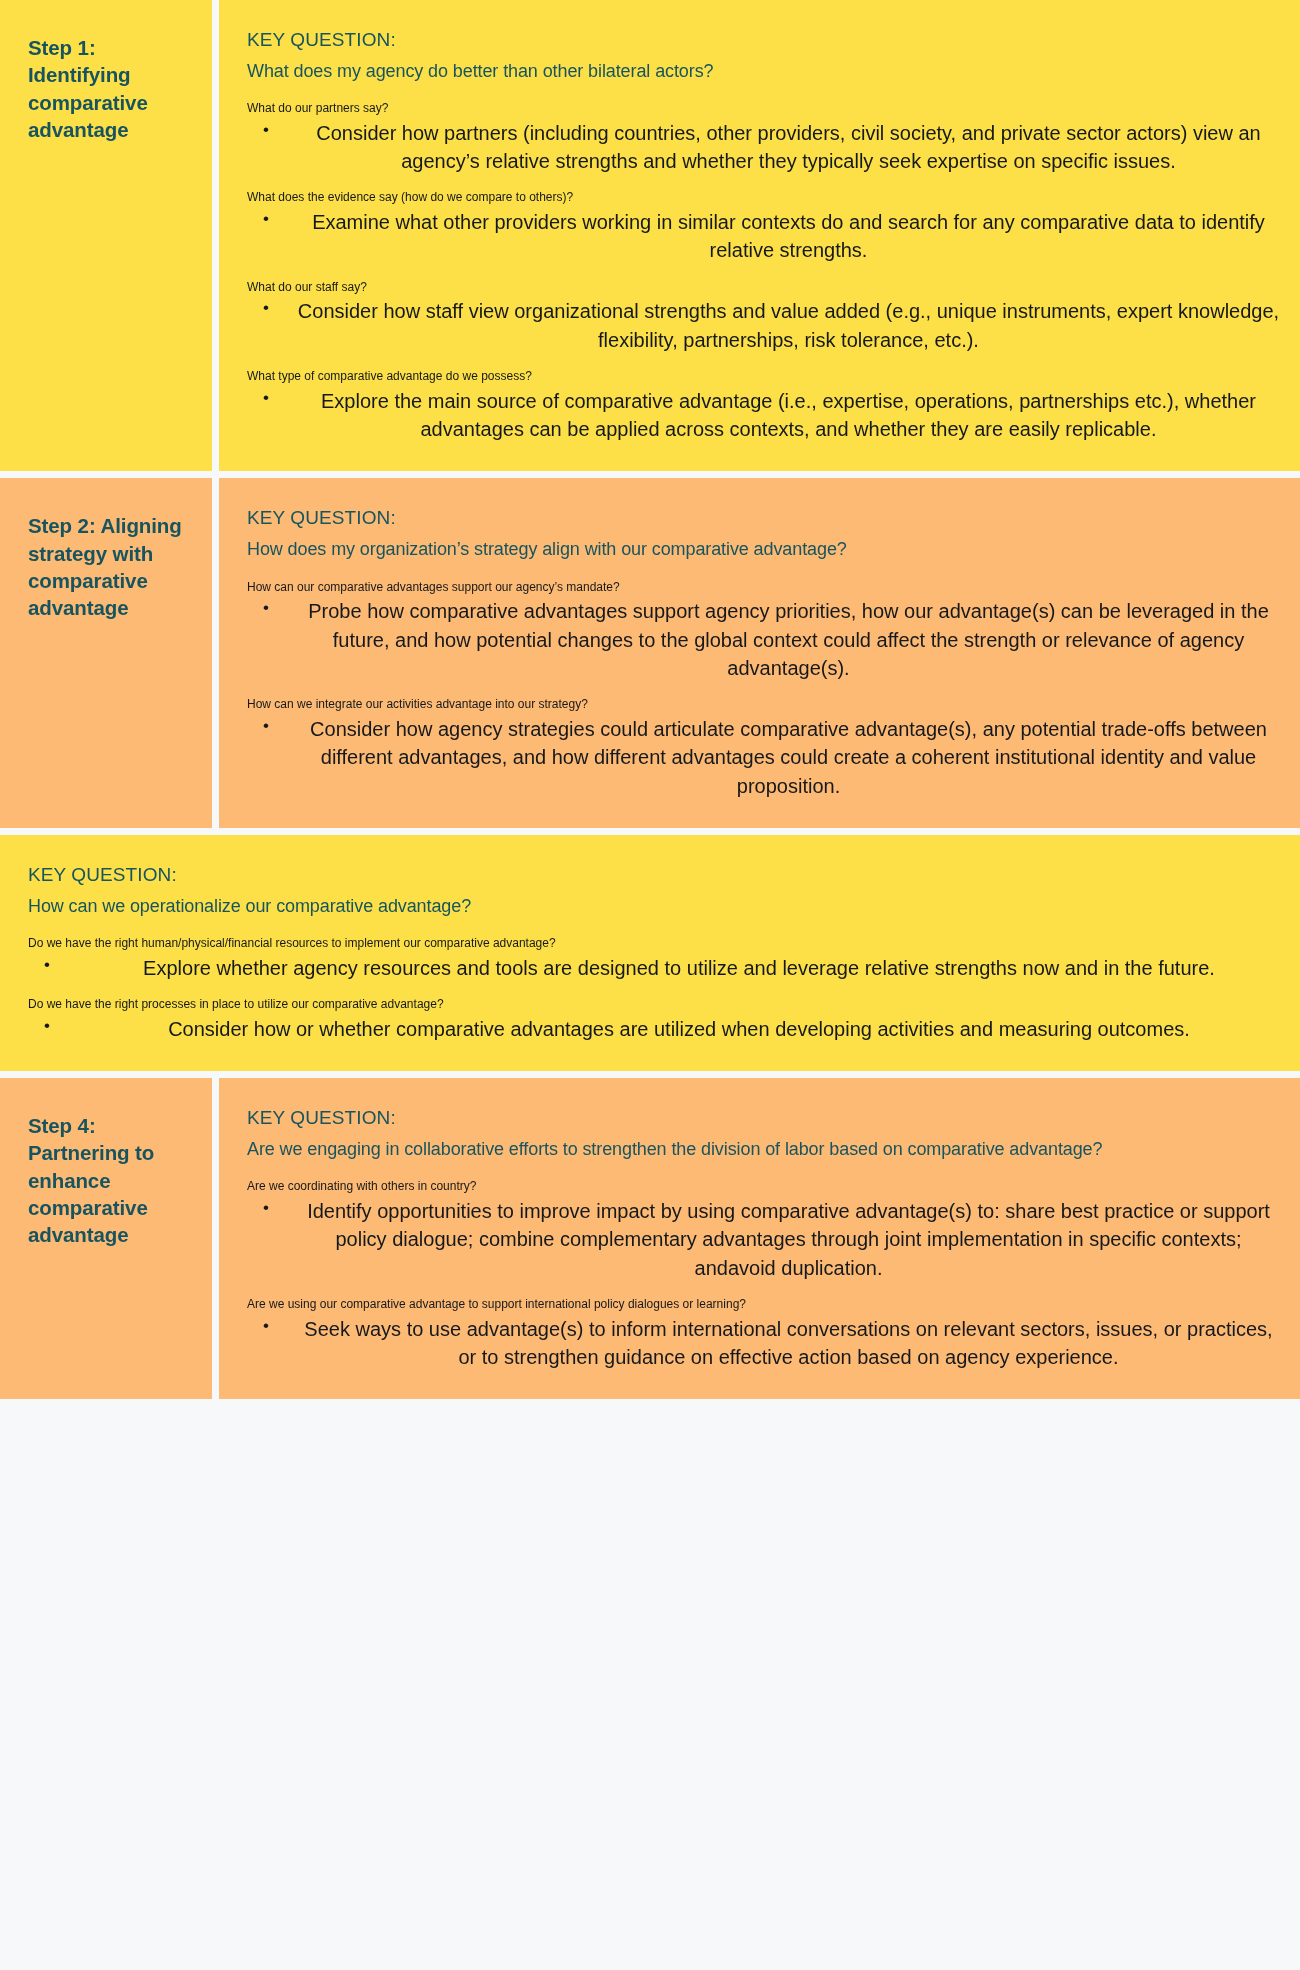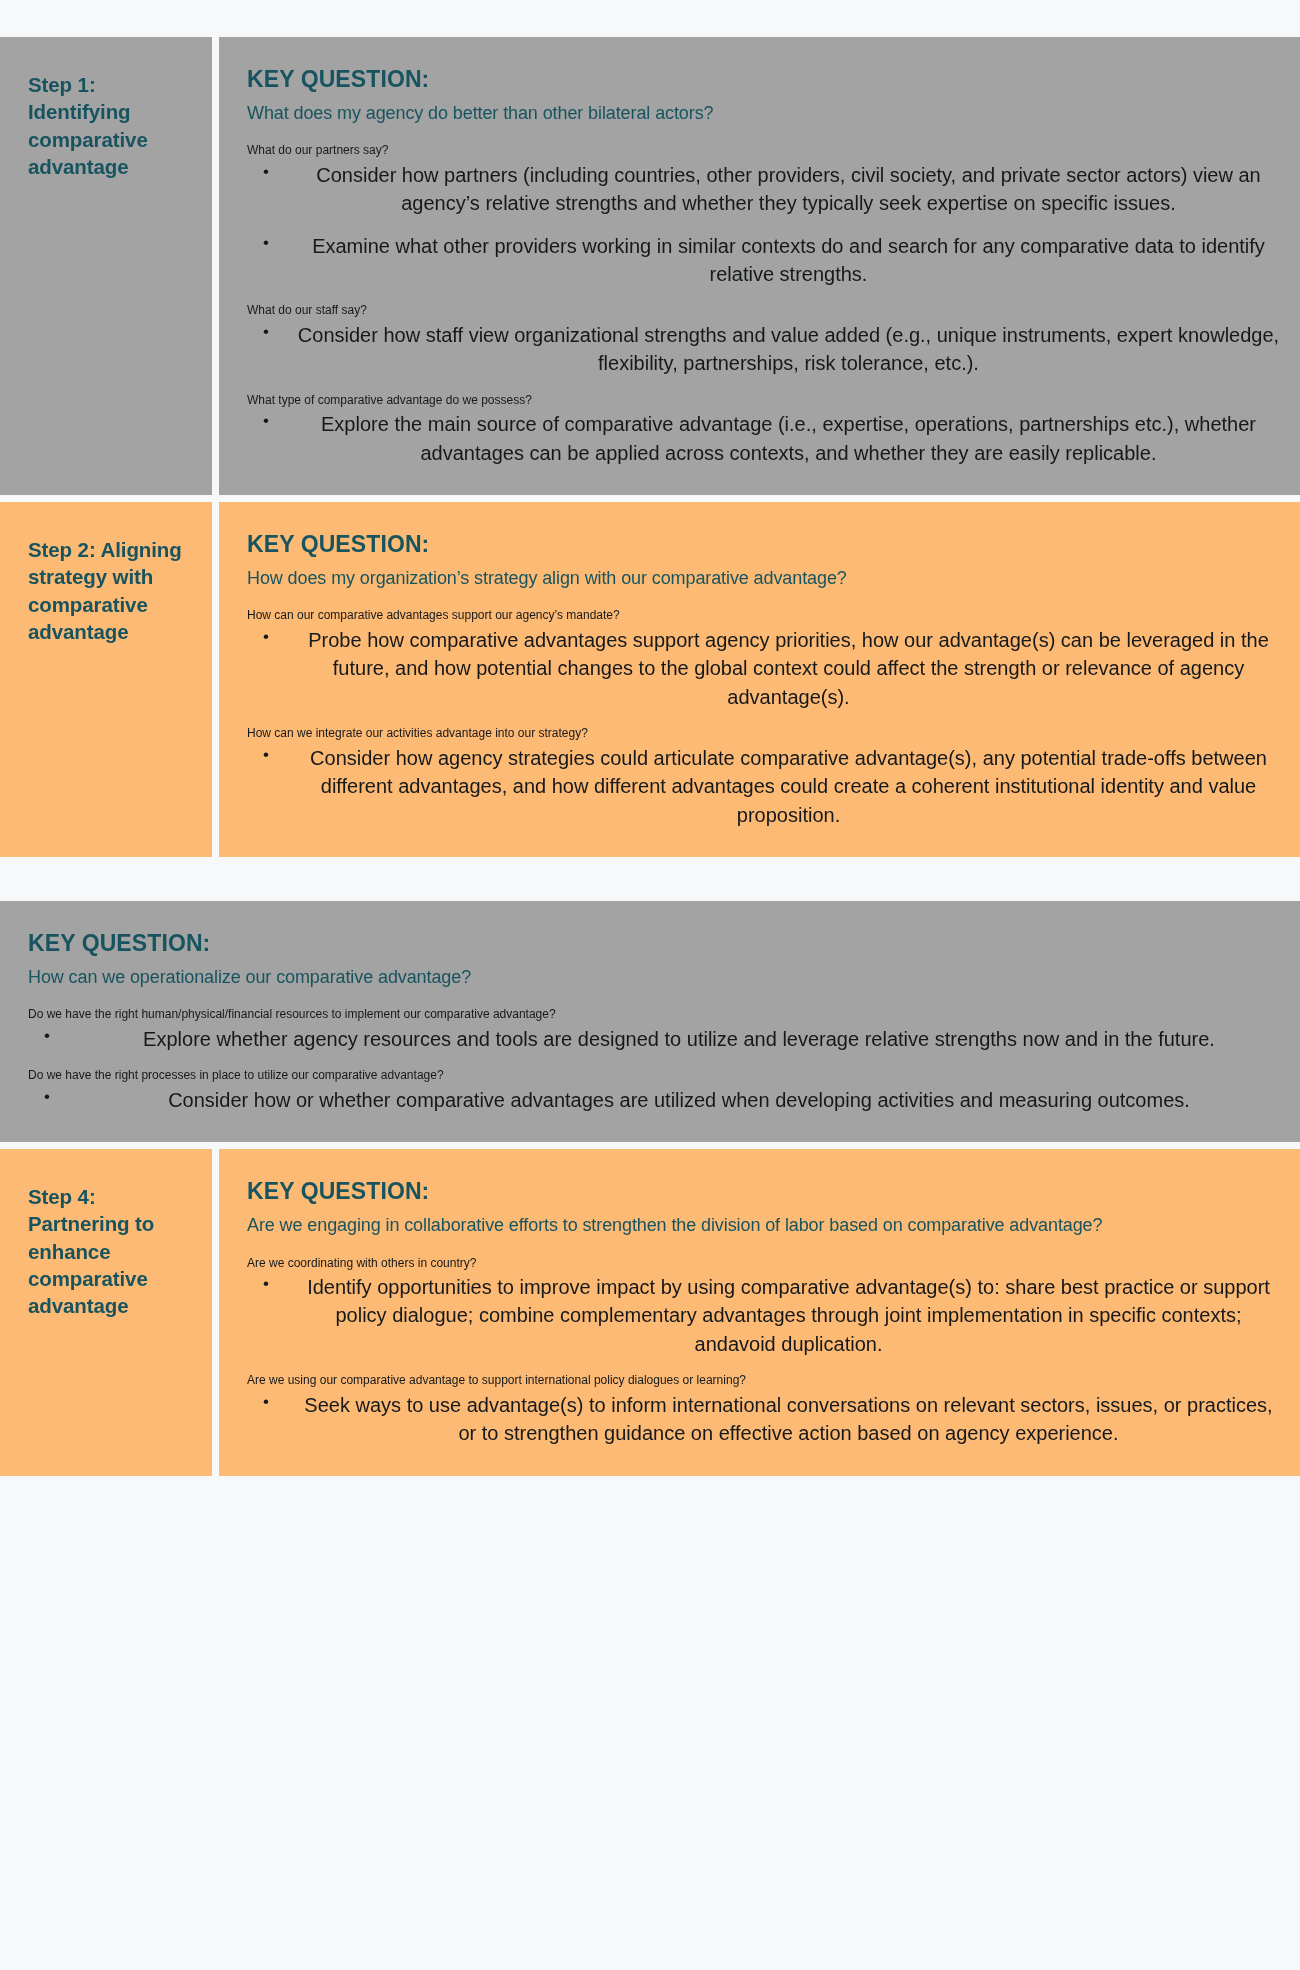--- a/index.html
+++ b/index.html
@@ -34,35 +34,35 @@
     padding: 34px 18px 20px 28px;
   }
 
   .content-cell {
     flex: 1 1 auto;
     padding: 28px 18px 28px 28px;
   }
 
   
   .row.tint-dark .step-cell,
-  .row.tint-dark .content-cell { background: #a3a3a3; margin-top: 37px; }
+  .row.tint-dark .content-cell { background: #fde047; }
   .row.tint-light .step-cell,
   .row.tint-light .content-cell { background: #fdba74; }
 
   .step-title {
     font-weight: bold;
     font-size: 20.5px;
     line-height: 1.33;
     color: #17545f;
     letter-spacing: -0.1px;
   }
 
   .key-label {
-    font-weight: bold;
-    font-size: 23px;
+    font-weight: normal;
+    font-size: 19px;
     line-height: 1.3;
     color: #17545f;
     letter-spacing: 0.1px;
     margin: 0 0 6px 0;
   }
 
   .key-question {
     font-weight: normal;
     font-size: 18px;
     line-height: 1.36;
@@ -120,20 +120,21 @@
       <div class="key-question">What does my agency do better than other bilateral actors?</div>
 
       <div class="qa-block">
         <div class="sub-q">What do our partners say?</div>
         <ul class="bullets">
           <li>Consider how partners (including countries, other providers, civil society, and private sector actors) view an agency’s relative strengths and whether they typically seek expertise on specific issues.</li>
         </ul>
       </div>
 
       <div class="qa-block">
+        <div class="sub-q">What does the evidence say (how do we compare to others)?</div>
         <ul class="bullets">
           <li>Examine what other providers working in similar contexts do and search for any comparative data to identify relative strengths.</li>
         </ul>
       </div>
 
       <div class="qa-block">
         <div class="sub-q">What do our staff say?</div>
         <ul class="bullets">
           <li>Consider how staff view organizational strengths and value added (e.g., unique instruments, expert knowledge, flexibility, partnerships, risk tolerance, etc.).</li>
         </ul>

